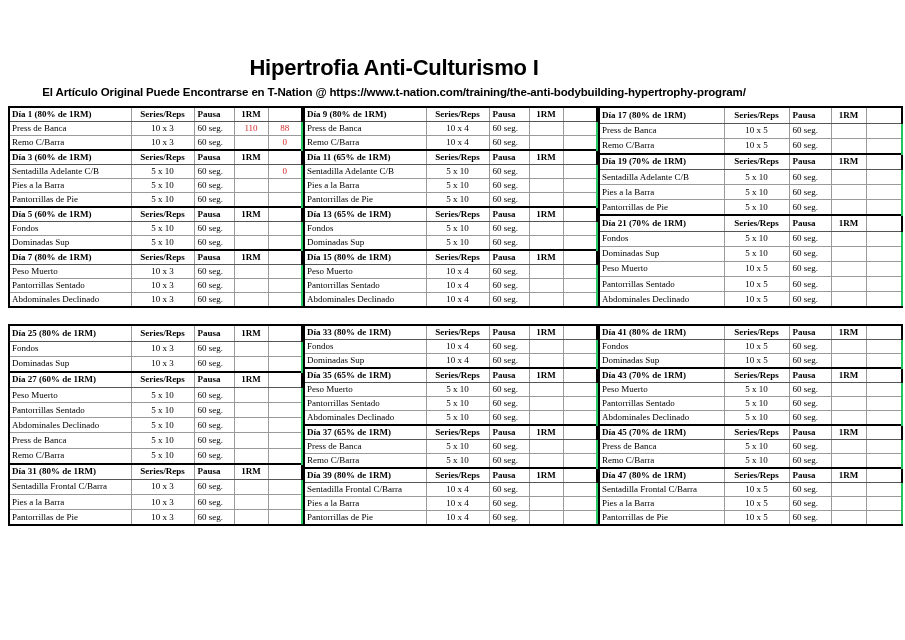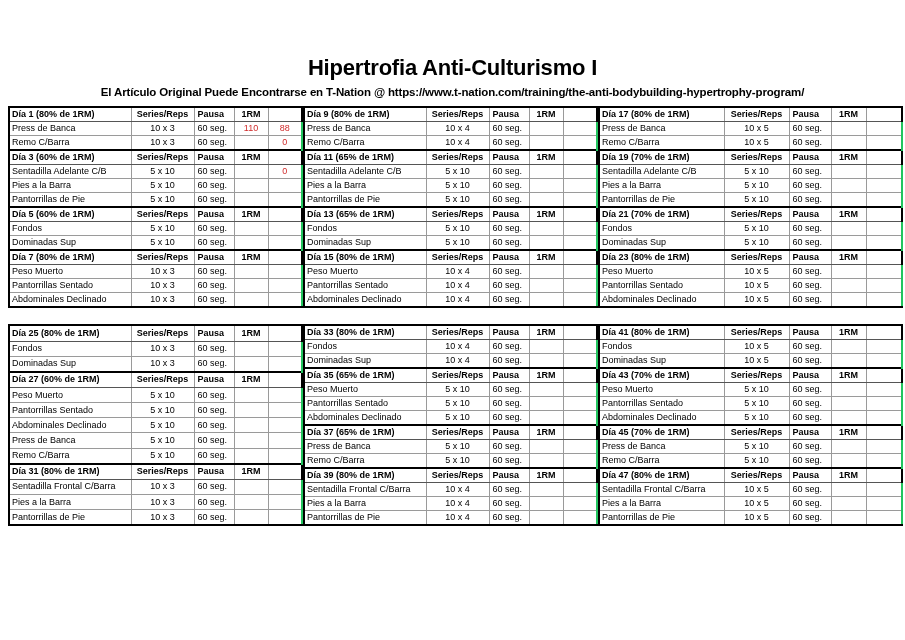--- a/index.html
+++ b/index.html
@@ -4,21 +4,21 @@
 <style>
   * { box-sizing: border-box; }
   html, body {
     margin: 0; padding: 0;
     width: 905px; height: 640px;
     background: #ffffff;
     font-family: "Liberation Sans", sans-serif;
     color: #000000;
     overflow: hidden;
   }
-  .page { width: 905px; height: 640px; position: relative; padding: 0 8px; }
+  .page { width: 788px; height: 640px; position: relative; padding: 0 8px; }
 
   .titles { text-align: center; padding-top: 56px; }
   .title-main {
     font-size: 22px; font-weight: bold; line-height: 1.12;
     letter-spacing: -0.2px;
   }
   .title-sub {
     font-size: 16px; font-weight: bold; line-height: 1.2; margin-top: 1px;
   }
   .title-link {
@@ -26,20 +26,21 @@
     margin-top: 5px; margin-bottom: 7px; letter-spacing: -0.15px;
   }
 
   .block { width: 889px; margin: 0 auto; display: flex; }
   .block.lower { margin-top: 16px; }
 
   table.grid {
     border-collapse: collapse;
     table-layout: fixed;
     font-size: 9px;
+    font-family: Liberation Serif, serif;
   }
   table.grid.col-a { width: 293px; }
   table.grid.col-b { width: 293px; }
   table.grid.col-c { width: 303px; }
 
   table.grid td {
     border: 1px solid #9a9a9a;
     height: 14px;
     padding: 0 2px;
     line-height: 13px;
@@ -369,27 +370,20 @@
               <td class="c-pausa">60 seg.</td>
               <td class="c-1rm"></td>
               <td class="c-peso"></td>
             </tr>
             <tr class="data">
               <td class="c-name">Dominadas Sup</td>
               <td class="c-reps">5 x 10</td>
               <td class="c-pausa">60 seg.</td>
               <td class="c-1rm"></td>
               <td class="c-peso"></td>
-            </tr>
-            <tr class="hdr">
-              <td class="c-name">Día 23 (80% de 1RM)</td>
-              <td class="c-reps">Series/Reps</td>
-              <td class="c-pausa">Pausa</td>
-              <td class="c-1rm">1RM</td>
-              <td class="c-peso">Peso</td>
             </tr>
             <tr class="data">
               <td class="c-name">Peso Muerto</td>
               <td class="c-reps">10 x 5</td>
               <td class="c-pausa">60 seg.</td>
               <td class="c-1rm"></td>
               <td class="c-peso"></td>
             </tr>
             <tr class="data">
               <td class="c-name">Pantorrillas Sentado</td>

